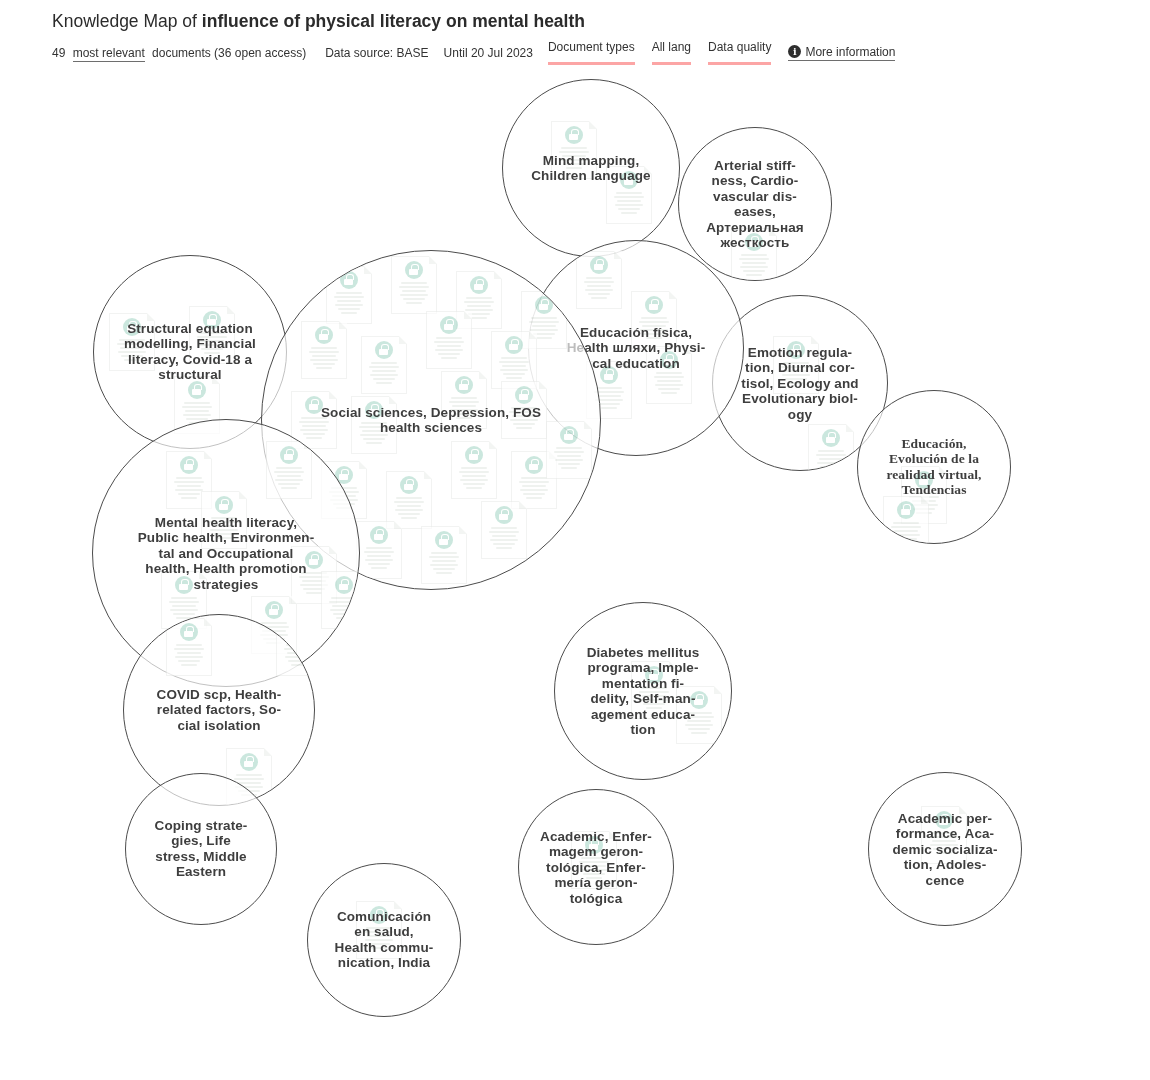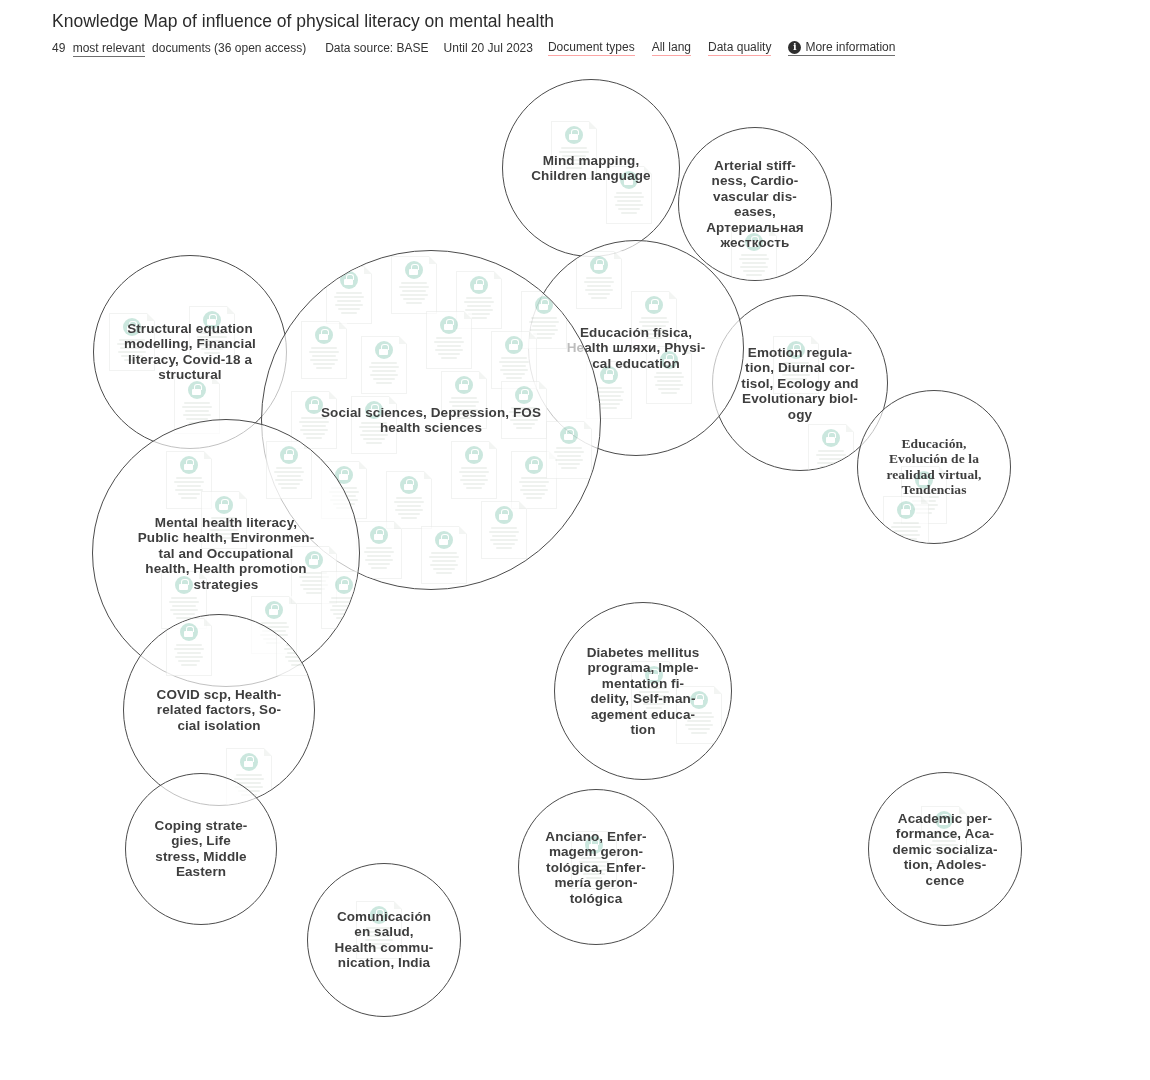--- a/index.html
+++ b/index.html
@@ -4,26 +4,26 @@
 <style>
   html,body{margin:0;padding:0;}
   body{
     width:1150px;height:1080px;background:#ffffff;overflow:hidden;
     font-family:"Liberation Sans","DejaVu Sans",sans-serif;color:#2d2d2d;
     position:relative;
   }
   
   .header{position:relative;z-index:5;padding:11px 0 0 52px;}
   .title{font-size:17.5px;color:#2b2b2b;font-weight:400;}
-  .title .q{font-weight:400;}
+  .title .q{font-weight:700;}
   .meta{margin-top:8px;font-size:12px;color:#333;display:flex;align-items:center;white-space:nowrap;}
   .meta .grp{margin-right:15px;}
   .meta .plain{margin-right:4px;}
   .u{border-bottom:1px solid #6e6e6e;padding-bottom:1px;cursor:pointer;}
-  .link{border-bottom:1px solid #fca5a5;padding-bottom:1px;cursor:pointer;margin-right:17px;}
+  .link{border-bottom:3px solid #fca5a5;padding-bottom:8px;cursor:pointer;margin-right:17px;}
   .infowrap{display:inline-flex;align-items:center;gap:4px;border-bottom:1px solid #6e6e6e;padding-bottom:1px;cursor:pointer;}
   .info-icon{width:13px;height:13px;border-radius:50%;background:#2e2e2e;color:#fff;
     font-size:9.5px;font-weight:700;display:inline-flex;align-items:center;justify-content:center;
     font-family:"DejaVu Serif",serif;line-height:1;}
   
   .map{position:absolute;left:0;top:0;width:1150px;height:1080px;z-index:1;}
   .bubble{position:absolute;border:1px solid #4c4c4c;border-radius:50%;
     background:rgba(255,255,255,0.66);box-sizing:border-box;overflow:hidden;cursor:pointer;}
   .bubble-label{position:absolute;left:50%;top:50%;transform:translate(-50%,-50%);
     text-align:center;white-space:pre-line;font-size:13.5px;line-height:1.14;font-weight:600;
@@ -619,21 +619,21 @@
         <div class="badge"></div>
         <div class="doclines">
           <div style="width: 26px;"></div>
           <div style="width: 30px;"></div>
           <div style="width: 24px;"></div>
           <div style="width: 28px;"></div>
           <div style="width: 22px;"></div>
           <div style="width: 16px;"></div>
         </div>
       </div>
-      <div class="bubble-label">Anciano, Enfer-
+      <div class="bubble-label">Academic, Enfer-
 magem geron-
 tológica, Enfer-
 mería geron-
 tológica</div>
     </div>
     <div class="bubble" style="left: 307px; top: 863px; height: 154px; width: 154px;">
       <div class="doc" style="left: 48px; top: 37px;">
         <div class="badge"></div>
         <div class="doclines">
           <div style="width: 26px;"></div>

